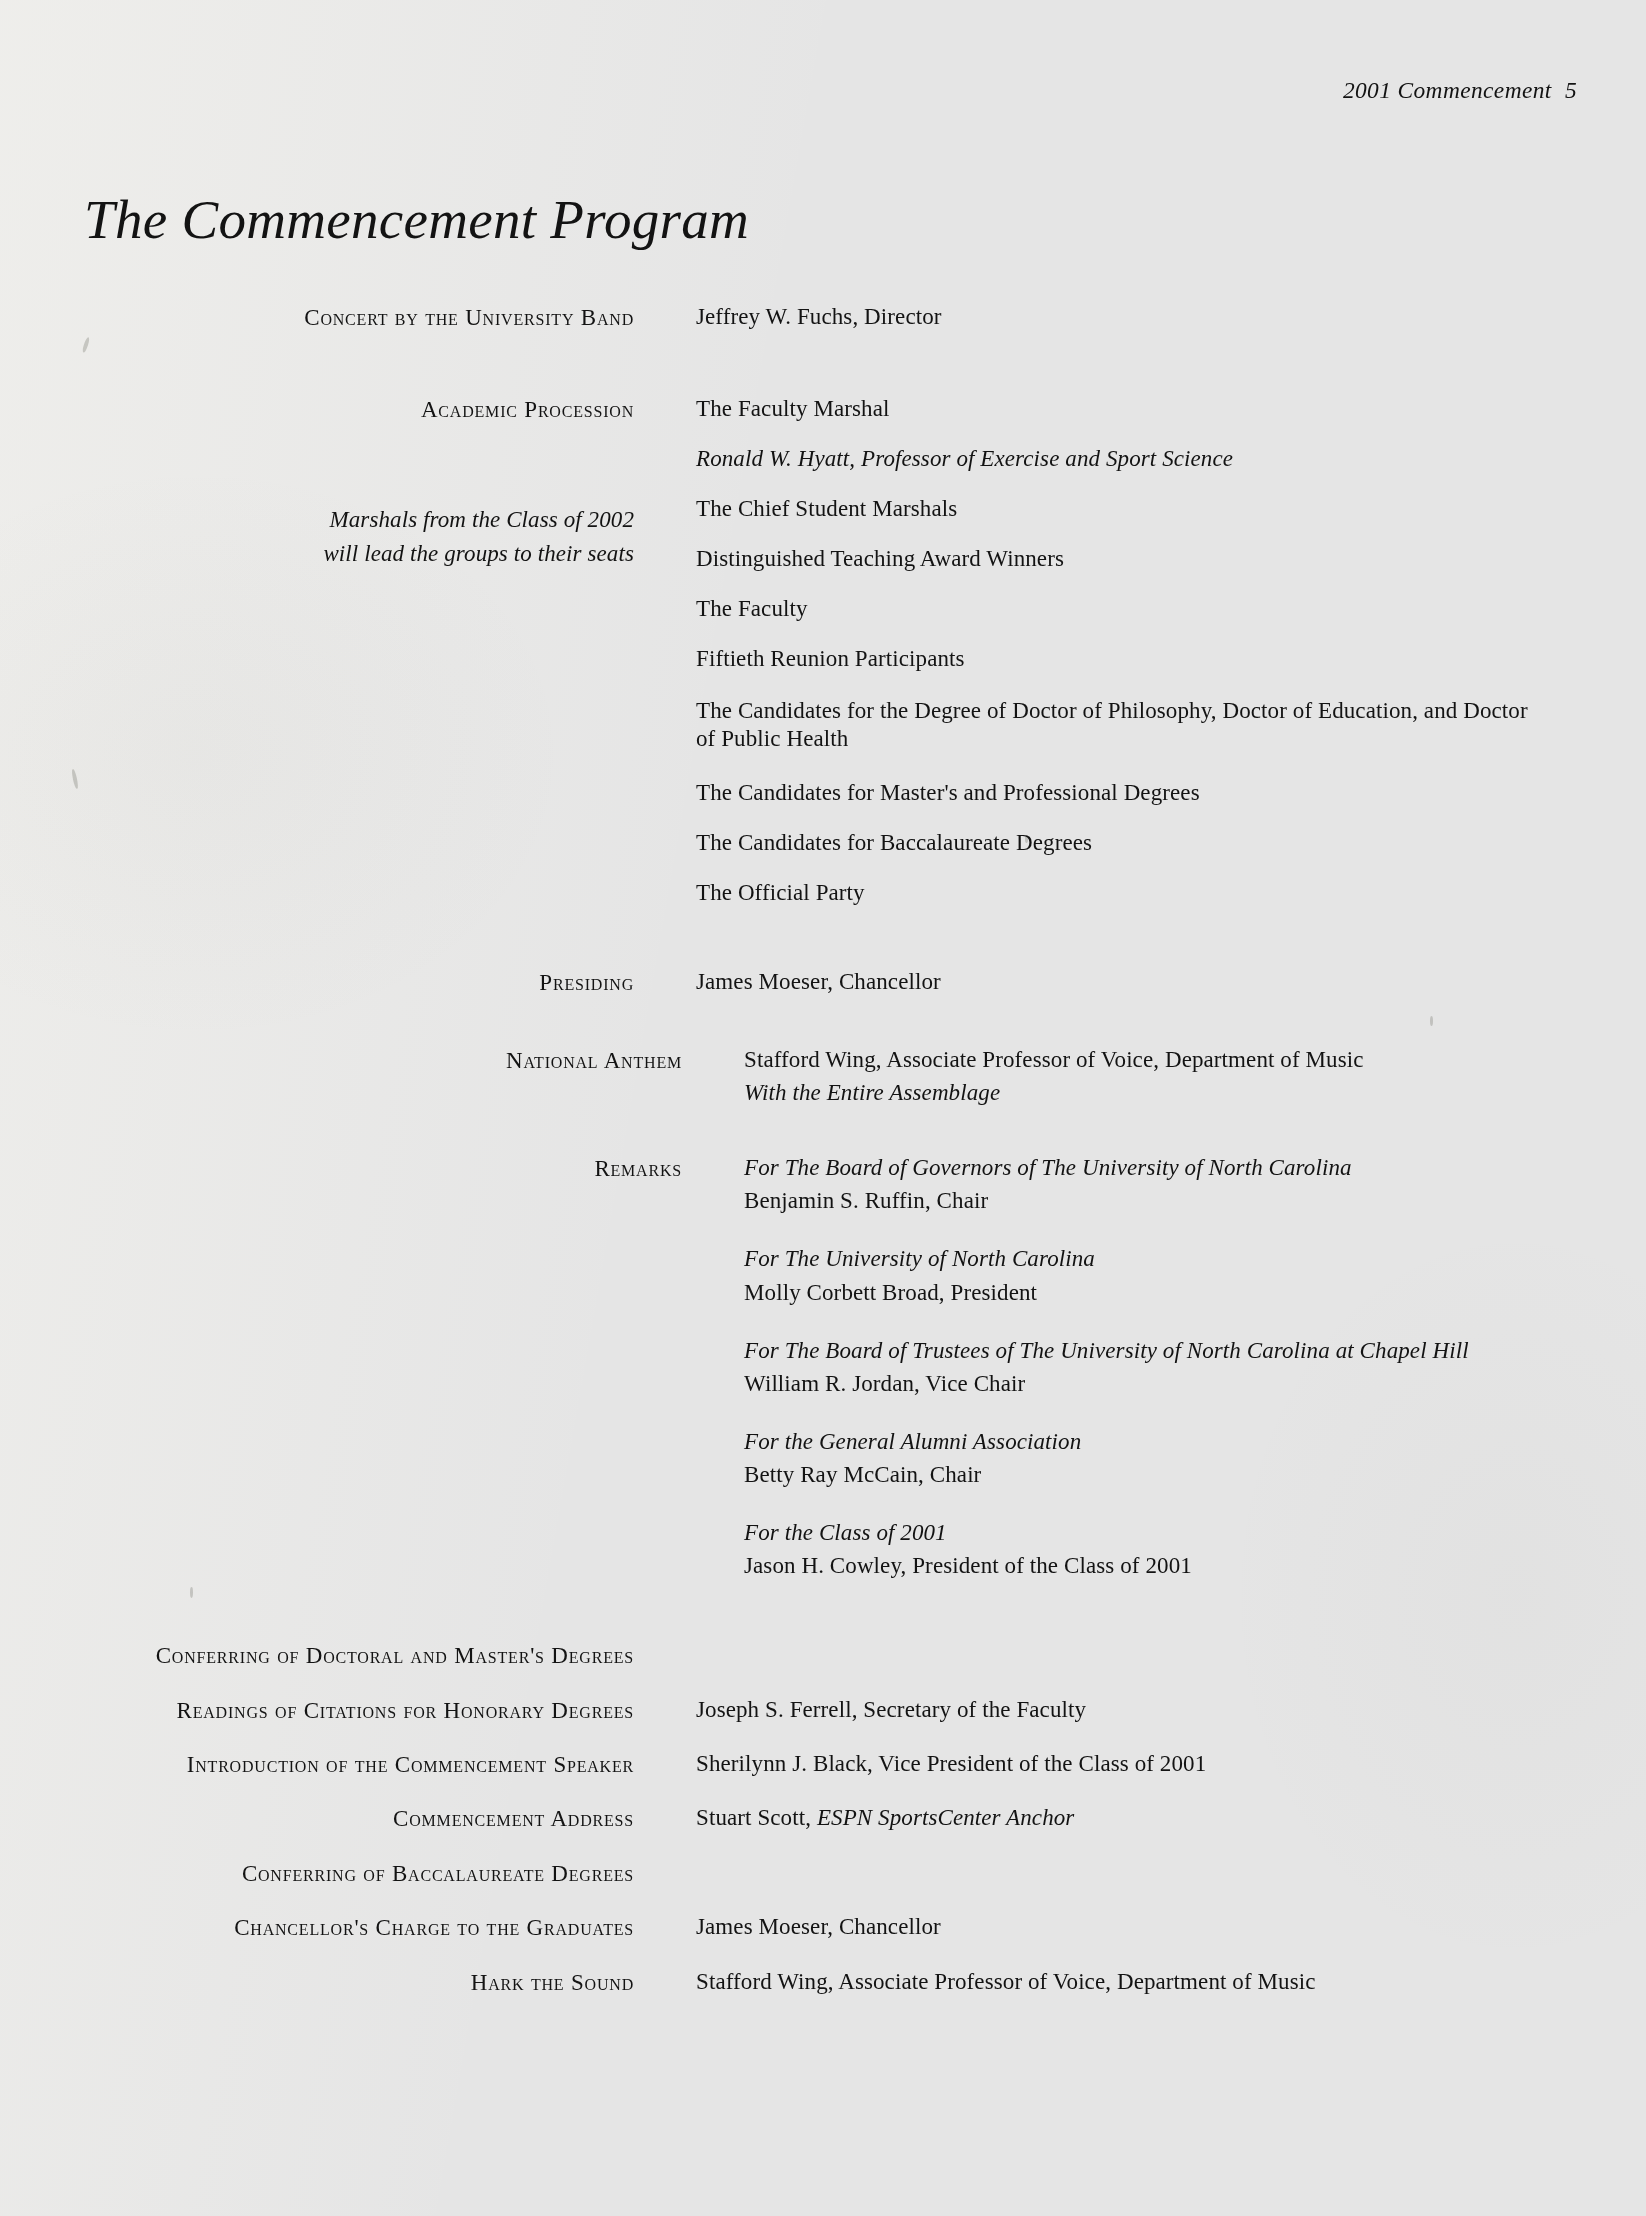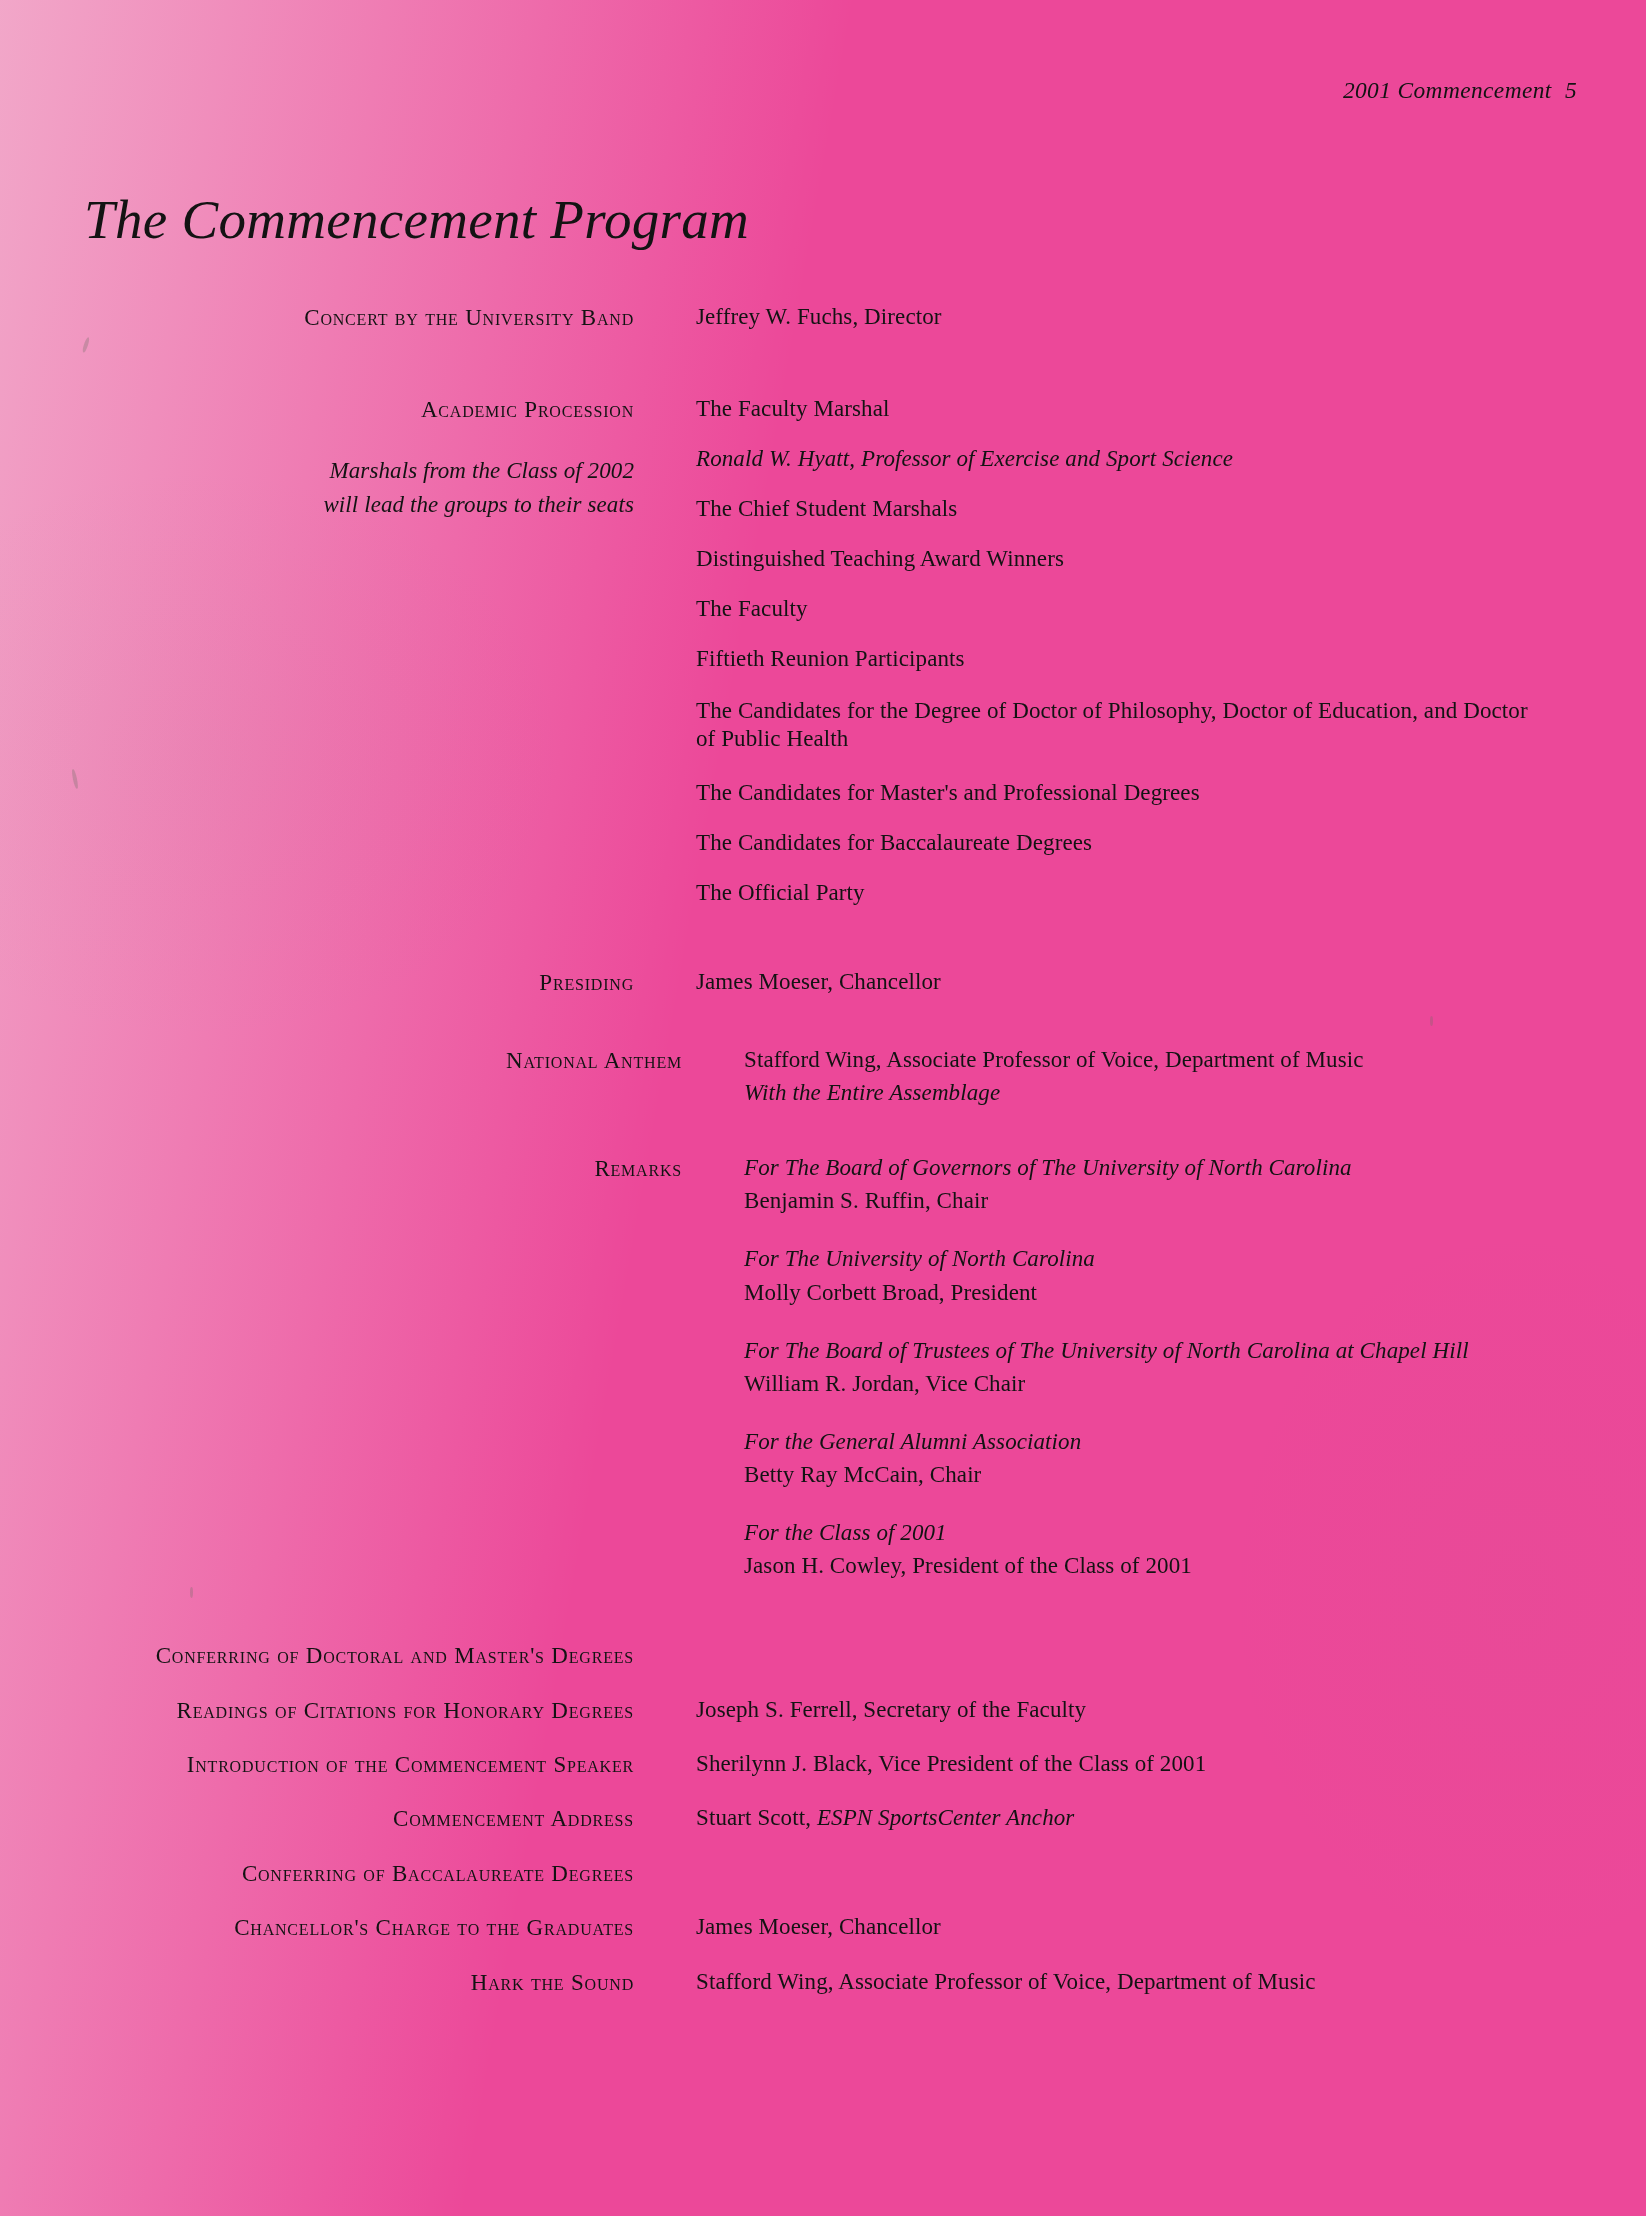--- a/index.html
+++ b/index.html
@@ -5,21 +5,21 @@
   html, body {
     margin: 0;
     padding: 0;
     background: #ffffff;
   }
 
   .page {
     position: relative;
     width: 1647px;
     height: 2216px;
-    background: #ec4899;
+    background: #e5e5e5;
     overflow: hidden;
     font-family: "Liberation Serif", "DejaVu Serif", serif;
     color: #131313;
     -webkit-font-smoothing: antialiased;
   }
 
   
   .paper-grain {
     position: absolute;
     inset: 0;
@@ -106,21 +106,21 @@
   }
   .label-note span { display: block; }
 
   .val-line {
     font-size: 23px;
     line-height: 1.0;
     letter-spacing: 0.1px;
   }
   .val-line.it { font-style: italic; }
   .val-line em { font-style: italic; }
-  .mt-92 { margin-top: 30px; }
+  .mt-92 { margin-top: 79px; }
 
   .stack-list .val-line { margin-top: 27px; }
   .stack-list .val-line:first-child { margin-top: 0; }
   .stack-list .val-line.wrap2 { line-height: 1.22; white-space: normal; }
 
   .pair { margin-top: 35px; }
   .pair:first-child { margin-top: 0; }
   .pair .val-line + .val-line { margin-top: 10.2px; }
 
   .duo .val-line + .val-line { margin-top: 10.2px; }

